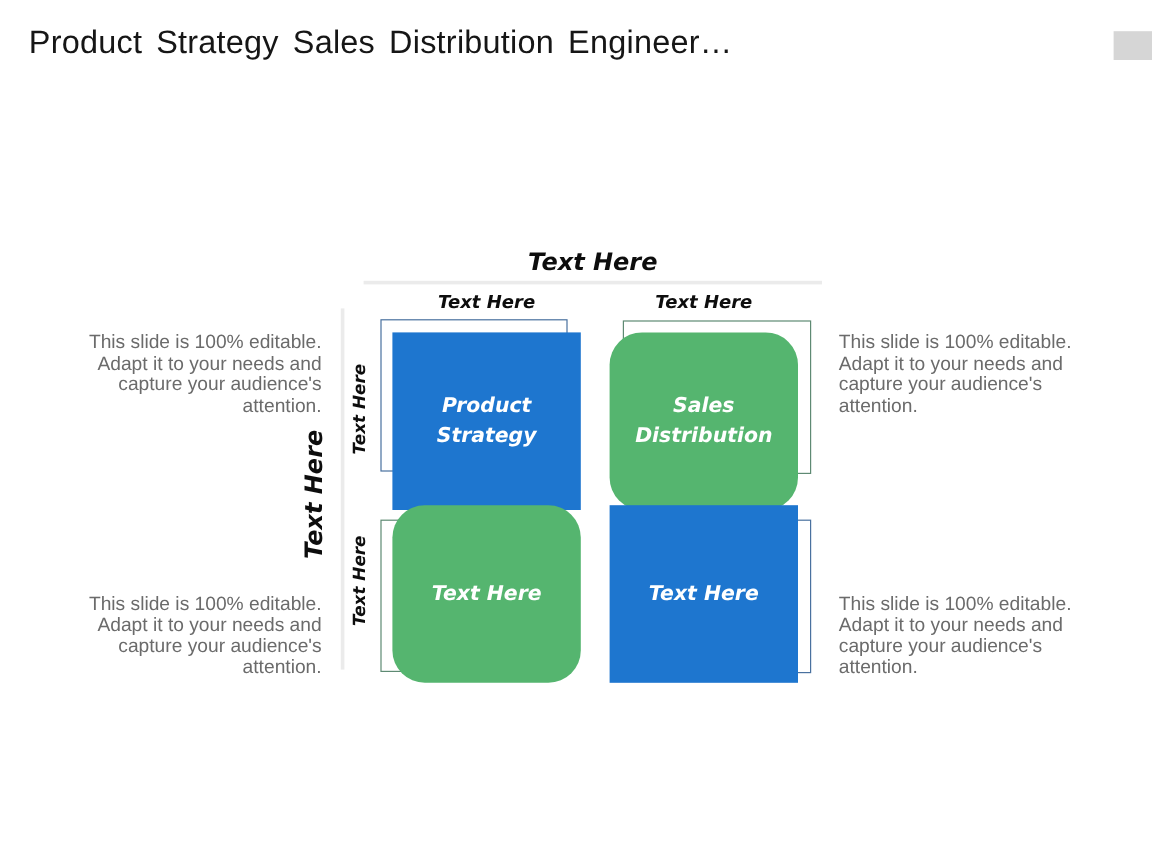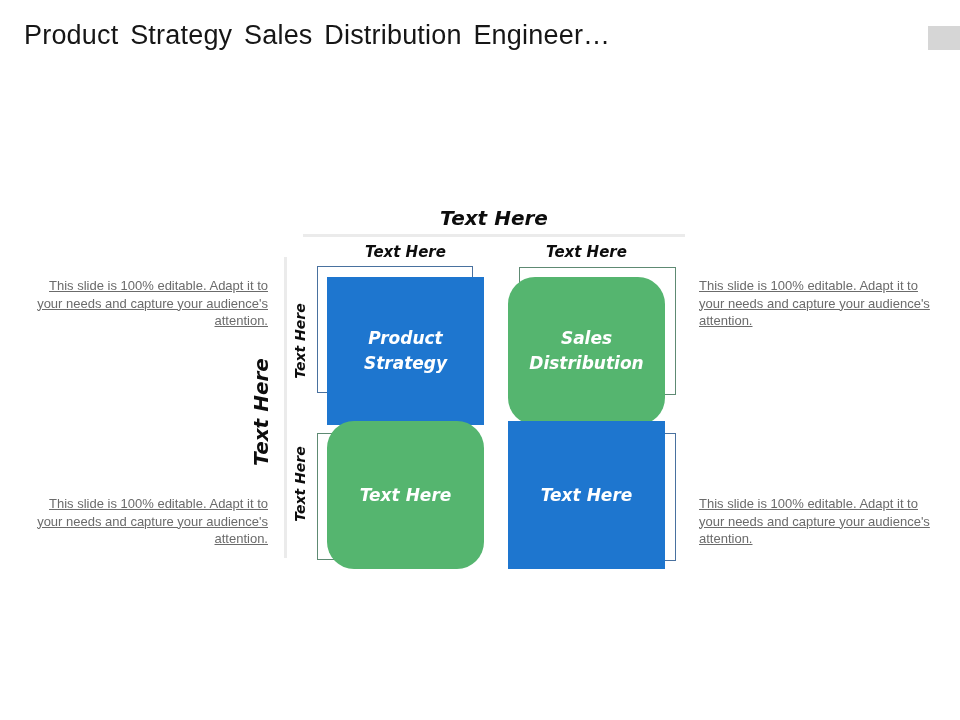--- a/index.html
+++ b/index.html
@@ -61,23 +61,22 @@
   }
   .q-box.blue{background:var(--quadrant_blue,#1e76cf);}
   .q-box.green{background:var(--quadrant_green,#55b56f);border-radius:27px;}
   .q-box.tl{left:327px;top:277px;}
   .q-box.tr{left:508px;top:277px;}
   .q-box.bl{left:327px;top:421px;}
   .q-box.br{left:508px;top:421px;}
 
   
   .caption{
-    font-size:13px;line-height:17.5px;color:var(--caption_text,#6b6b6b);
+    font-size:16px;line-height:17.5px;color:var(--caption_text,#6b6b6b);
     width:232px;
-    text-decoration:underline;
   }
   .caption.left{text-align:right;left:36px;}
   .caption.right{text-align:left;left:699px;}
   .caption.top{top:277px;}
   .caption.bottom{top:495px;}
 </style>
 </head>
 <body>
 
 <div class="abs slide-title">Product Strategy Sales Distribution Engineer…</div>

